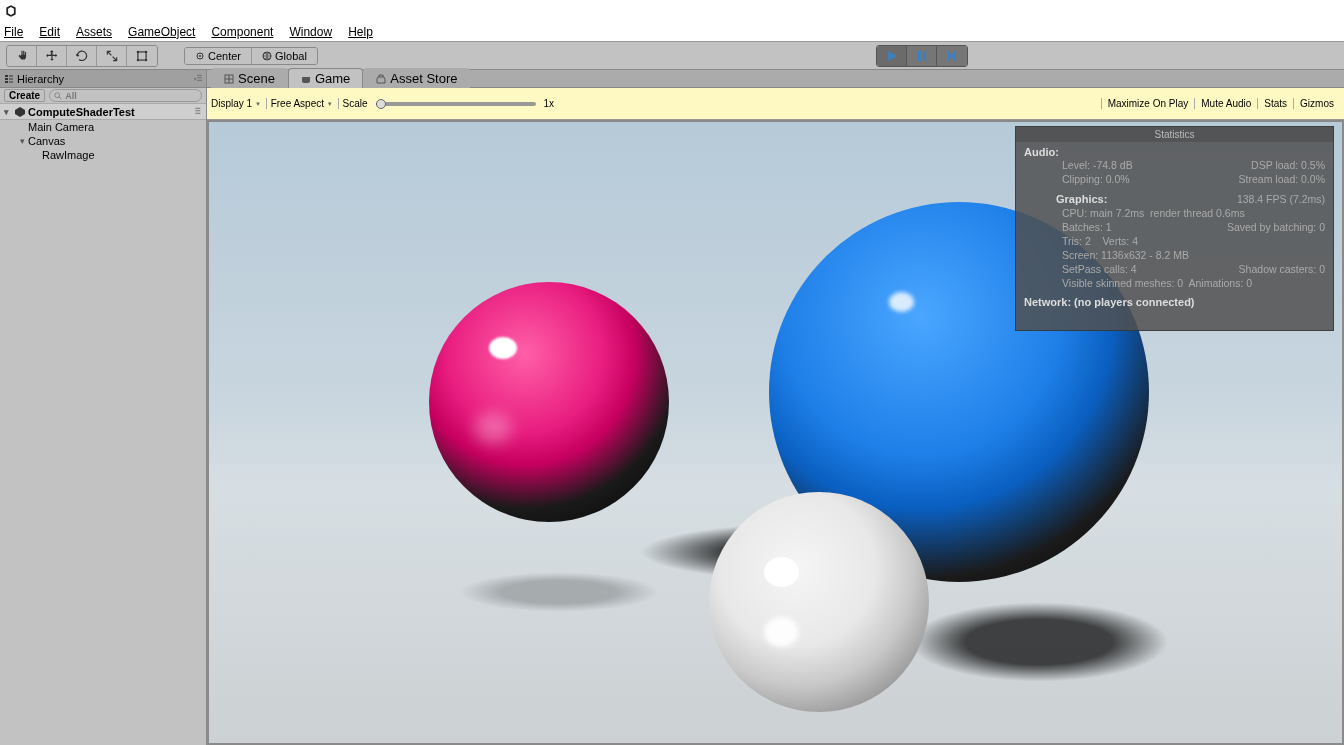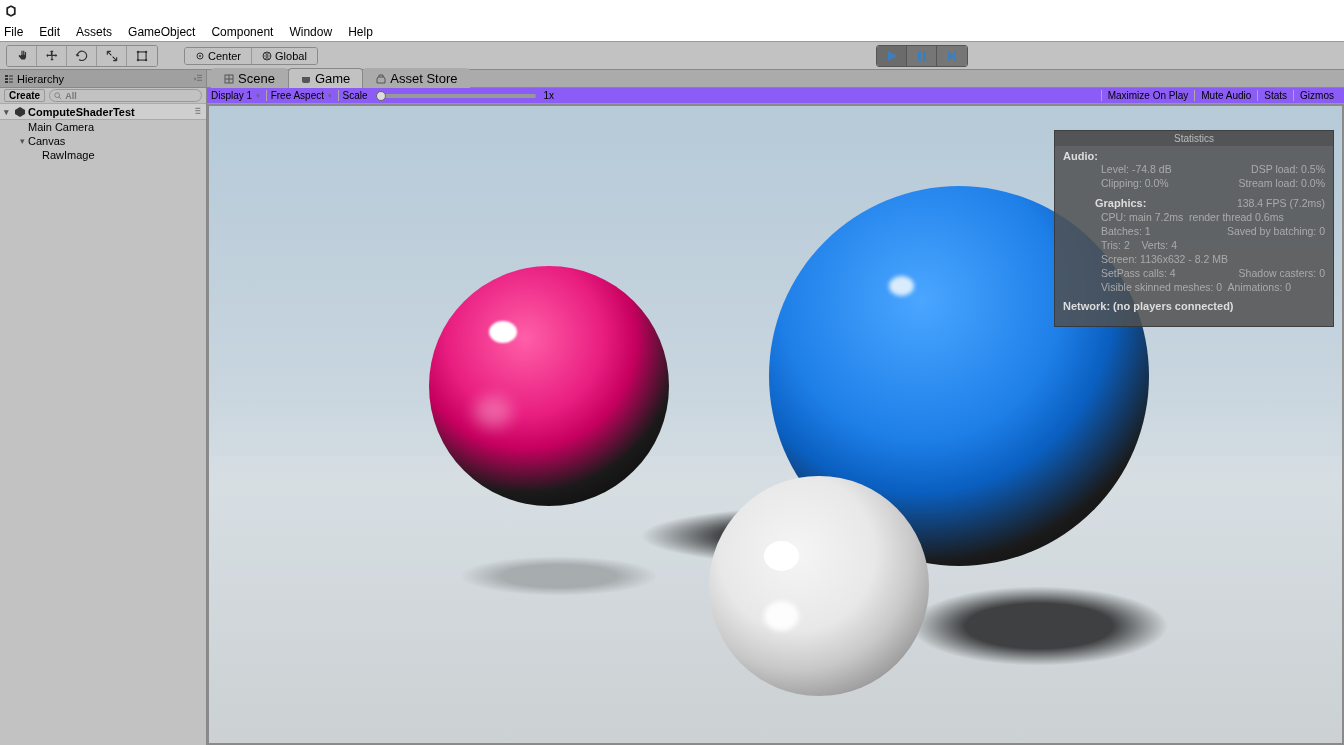--- a/index.html
+++ b/index.html
@@ -1,20 +1,20 @@
 <!DOCTYPE html>
 <html><head>
 <meta charset="utf-8">
 <style>
 * { margin: 0; padding: 0; box-sizing: border-box; font-family: Arial, sans-serif; user-select: none; }
 body { width: 1344px; height: 745px; background: #c2c2c2; overflow: hidden; }
 .titlebar { height: 22px; background: #fff; display: flex; align-items: center; padding: 0 4px; font-size: 11px; }
 .titlebar svg { width: 14px; height: 14px; margin-right: 4px; }
 .menubar { height: 20px; background: #fff; display: flex; align-items: center; padding: 0 4px; gap: 16px; font-size: 12px; border-bottom: 1px solid #999; }
-.menubar span { cursor: default; }
+.menubar span { cursor: default; text-decoration: underline; }
 .toolbar { height: 28px; background: #c2c2c2; display: flex; align-items: center; padding: 0 6px; gap: 6px; border-bottom: 1px solid #888; position: relative; }
 .tool-group { display: flex; background: #c2c2c2; border: 1px solid #8a8a8a; border-radius: 3px; overflow: hidden; }
 .tool-btn { width: 30px; height: 20px; display: flex; align-items: center; justify-content: center; border-right: 1px solid #999; background: #c2c2c2; }
 .tool-btn:last-child { border-right: none; }
 .tool-btn svg { width: 14px; height: 14px; }
 .pill-group { display: flex; border: 1px solid #8a8a8a; border-radius: 3px; overflow: hidden; margin-left: 20px; }
 .pill-btn { padding: 2px 10px; font-size: 11px; display: flex; align-items: center; gap: 3px; border-right: 1px solid #999; background: #c2c2c2; }
 .pill-btn:last-child { border-right: none; }
 .pill-btn svg { width: 10px; height: 10px; }
 .playback { position: absolute; left: 50%; transform: translateX(-50%); margin-left:250px; display: flex; border: 1px solid #555; border-radius: 3px; overflow: hidden; }
@@ -34,39 +34,39 @@
 .scene-title svg { width: 10px; height: 10px; }
 .hierarchy-item { padding: 1px 4px 1px 20px; font-size: 11px; display: flex; align-items: center; }
 .hierarchy-item.child1 { padding-left: 20px; }
 .hierarchy-item.child2 { padding-left: 34px; }
 .tri { width: 8px; display: inline-block; font-size: 9px; color: #555; }
 .view-panel { flex: 1; display: flex; flex-direction: column; background: #ababab; }
 .tabs-row { height: 18px; background: #ababab; display: flex; align-items: flex-end; padding: 0 4px; gap: 0; border-bottom: 1px solid #888; }
 .tab { padding: 2px 12px; font-size: 13px; display: flex; align-items: center; gap: 4px; background: #ababab; border-top-left-radius: 4px; border-top-right-radius: 4px; border: 1px solid transparent; border-bottom: none; position: relative; top: 1px; }
 .tab.active { background: #c2c2c2; border-color: #888; }
 .tab svg { width: 10px; height: 10px; }
-.view-toolbar { height: 16px; background: #8b5cf6; display: flex; align-items: center; padding: 0 4px; font-size: 10px; border-bottom: 1px solid #999; gap: 4px; }
+.view-toolbar { height: 32px; background: #fef9c3; display: flex; align-items: center; padding: 0 4px; font-size: 10px; border-bottom: 1px solid #999; gap: 4px; }
 .view-toolbar .dd { display: flex; align-items: center; gap: 4px; padding-right: 6px; border-right: 1px solid #aaa; }
 .view-toolbar .dd::after { content: "▾"; font-size: 7px; color: #666; }
 .scale-slider { width: 160px; height: 4px; background: #999; border-radius: 2px; position: relative; margin-left: 4px; }
 .scale-slider .thumb { position: absolute; left: 0; top: -3px; width: 10px; height: 10px; background: #ddd; border: 1px solid #666; border-radius: 5px; }
 .view-toolbar .right { margin-left: auto; display: flex; gap: 0; }
 .view-toolbar .right span { padding: 0 6px; border-left: 1px solid #aaa; }
 .viewport { flex: 1; position: relative; background: #8a8a8a; padding: 2px; }
 .render { width: 100%; height: 100%; position: relative; overflow: hidden; background: linear-gradient(to bottom, #b6cad8 0%, #c6d4de 40%, #d5dde2 60%, #cdd3d6 100%); }
 .floor-reflect { position: absolute; left:0; right:0; bottom:0; height: 45%; background: linear-gradient(to bottom, rgba(255,255,255,0.05), rgba(200,200,200,0.2)); }
 .shadow { position: absolute; background: radial-gradient(ellipse, rgba(0,0,0,0.7) 40%, rgba(0,0,0,0) 70%); border-radius: 50%; }
 .sphere { position: absolute; border-radius: 50%; }
 .sphere.pink { width: 240px; height: 240px; left: 220px; top: 160px; background: radial-gradient(circle at 40% 30%, #ff5fa8 0%, #e91e80 35%, #c6005f 50%, #1a1a1a 70%, #000 100%); }
 .sphere.pink::after { content:""; position:absolute; width:28px; height:22px; left:60px; top:55px; background:#fff; border-radius:50%; filter: blur(1px); box-shadow: -10px 80px 15px 5px rgba(255,255,255,0.3); }
 .sphere.blue { width: 380px; height: 380px; left: 560px; top: 80px; background: radial-gradient(circle at 40% 30%, #4aa6ff 0%, #1e7fe8 40%, #0a5fc0 55%, #1a1a1a 75%, #000 100%); }
 .sphere.blue::after { content:""; position:absolute; width:25px; height:20px; left:120px; top:90px; background:rgba(255,255,255,0.8); border-radius:50%; filter: blur(2px); }
 .sphere.white { width: 220px; height: 220px; left: 500px; top: 370px; background: radial-gradient(circle at 40% 35%, #f5f5f5 0%, #e8e8e8 40%, #c8c8c8 60%, #888 85%, #555 100%); }
 .sphere.white::after { content:""; position:absolute; width:35px; height:30px; left:55px; top:65px; background:#fff; border-radius:50%; filter: blur(0.5px); box-shadow: 0 60px 5px 0 rgba(255,255,255,0.9); }
-.stats-overlay { position: absolute; top: 24px; right: 8px; width: 280px; background: rgba(80,80,80,0.85); border: 1px solid rgba(40,40,40,0.6); font-size: 11px; color: #aaa; padding-bottom: 12px; }
+.stats-overlay { position: absolute; top: 4px; right: 8px; width: 319px; background: rgba(80,80,80,0.85); border: 1px solid rgba(40,40,40,0.6); font-size: 11px; color: #aaa; padding-bottom: 20px; }
 .stats-overlay .stats-title { text-align: center; padding: 2px 0; font-size: 10px; color: #bbb; background: rgba(70,70,70,0.5); }
 .stats-section { padding: 4px 8px 2px 8px; }
 .stats-head { color: #ddd; font-weight: bold; font-size: 11px; }
 .stats-row { display: flex; justify-content: space-between; line-height: 14px; margin-left: 6px; font-size: 10.5px; }
 .stats-row span { white-space: pre; margin-left: 32px; }
 .context-icon { width: 12px; height: 10px; margin-left: auto; }
 </style>
 </head>
 <body>
 

